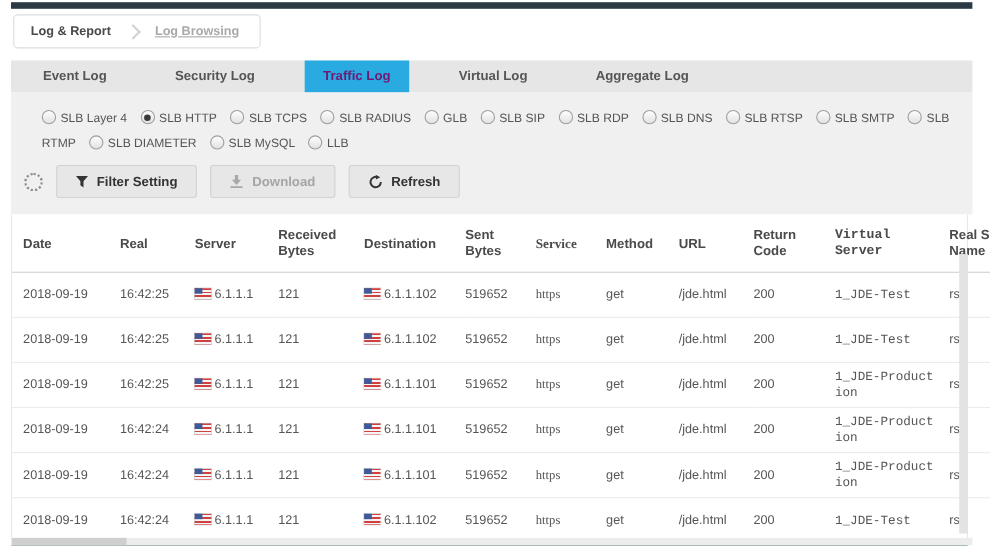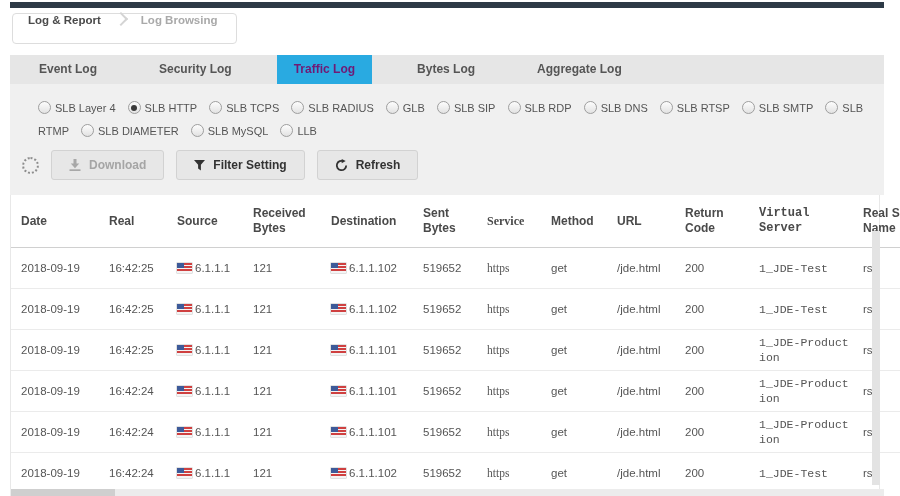--- a/index.html
+++ b/index.html
@@ -4,24 +4,24 @@
 <style>
   html,body{margin:0;padding:0;}
   body{
     width:900px;height:496px;position:relative;background:#fff;overflow:hidden;
     font-family:"Liberation Sans","DejaVu Sans",sans-serif;
     -webkit-font-smoothing:antialiased;
   }
   
   .topbar{position:absolute;left:10px;top:2px;width:874px;height:6px;background:#2d3a46;}
   
-  .breadcrumb{position:absolute;left:12px;top:13px;height:29px;display:inline-flex;
+  .breadcrumb{position:absolute;left:12px;top:13px;height:29px;display:inline-flex;align-items:center;
     gap:15px;padding:0 18px 0 15px;background:#fff;border:1px solid #ddd;border-radius:4px;
     font-size:11.5px;font-weight:600;color:#4a4a4a;}
-  .crumb-current{color:#a9a9a9;}
+  .crumb-current{color:#a9a9a9;text-decoration:underline;}
   .crumb-chevron{width:8px;height:8px;border-top:2px solid #d4d4d4;border-right:2px solid #d4d4d4;
     transform:rotate(45deg);margin-top:0;}
   
   .tabbar{position:absolute;left:10px;top:55px;width:874px;height:29px;background:#e6e6e6;
     display:flex;align-items:stretch;padding-left:12px;box-sizing:border-box;gap:28px;}
   .tab{padding:0 17px;line-height:29px;font-size:12px;font-weight:600;color:#555;cursor:pointer;white-space:nowrap;}
   .tab.active{background:#29aae1;color:#701a75;}
   
   .panel{position:absolute;left:10px;top:84px;width:874px;height:111px;background:#f0f0f0;box-sizing:border-box;}
   .radios{padding:13px 12px 0 28px;line-height:23px;font-size:11px;color:#555;}
@@ -70,64 +70,64 @@
 <div class="breadcrumb">
   <span>Log &amp; Report</span>
   <span class="crumb-chevron"></span>
   <span class="crumb-current">Log Browsing</span>
 </div>
 
 <div class="tabbar">
     <div class="tab">Event Log</div>
     <div class="tab">Security Log</div>
     <div class="tab active">Traffic Log</div>
-    <div class="tab">Bytes Log</div>
+    <div class="tab">Virtual Log</div>
     <div class="tab">Aggregate Log</div>
   </div>
 
 <div class="panel">
   <div class="radios"><label class="radio-item"><span class="radio"></span><span>SLB Layer 4</span></label> <label class="radio-item"><span class="radio checked"></span><span>SLB HTTP</span></label> <label class="radio-item"><span class="radio"></span><span>SLB TCPS</span></label> <label class="radio-item"><span class="radio"></span><span>SLB RADIUS</span></label> <label class="radio-item"><span class="radio"></span><span>GLB</span></label> <label class="radio-item"><span class="radio"></span><span>SLB SIP</span></label> <label class="radio-item"><span class="radio"></span><span>SLB RDP</span></label> <label class="radio-item"><span class="radio"></span><span>SLB DNS</span></label> <label class="radio-item"><span class="radio"></span><span>SLB RTSP</span></label> <label class="radio-item"><span class="radio"></span><span>SLB SMTP</span></label> <label class="radio-item"><span class="radio"></span><span>SLB RTMP</span></label> <label class="radio-item"><span class="radio"></span><span>SLB DIAMETER</span></label> <label class="radio-item"><span class="radio"></span><span>SLB MySQL</span></label> <label class="radio-item"><span class="radio"></span><span>LLB</span></label> </div>
   <div class="toolbar">
     <div class="spinner"></div>
+    <button class="btn">
+      <span>
+          <svg width="11" height="11" viewBox="0 0 11 11">
+            <path d="M0 0 h11 l-4.1 4.8 v5.6 l-2.8 -2 v-3.6 z" fill="#333"></path>
+          </svg>
+        </span>
+      <span>Filter Setting</span>
+    </button>
     <button class="btn disabled">
       <span>
           <svg width="12" height="12" viewBox="0 0 12 12">
             <path d="M4.5 0 h3 v4.5 h2.7 l-4.2 4.7 -4.2 -4.7 h2.7 z" fill="#a8a8a8"></path>
             <rect x="0.5" y="10.3" width="11" height="1.7" fill="#a8a8a8"></rect>
           </svg>
         </span>
       <span>Download</span>
     </button>
     <button class="btn">
       <span>
-          <svg width="11" height="11" viewBox="0 0 11 11">
-            <path d="M0 0 h11 l-4.1 4.8 v5.6 l-2.8 -2 v-3.6 z" fill="#333"></path>
-          </svg>
-        </span>
-      <span>Filter Setting</span>
-    </button>
-    <button class="btn">
-      <span>
           <svg width="13" height="13" viewBox="0 0 13 13">
             <path d="M11.2 6.5 A4.7 4.7 0 1 1 8.6 2.3" fill="none" stroke="#333" stroke-width="1.8"></path>
             <path d="M6.7 0 l4 2.1 -4 2.1 z" fill="#333"></path>
           </svg>
         </span>
       <span>Refresh</span>
     </button>
   </div>
 </div>
 
 <div class="tablewrap">
   <table>
     <thead>
         <tr>
           <th class="col-date"><span class="hdr">Date</span></th>
           <th class="col-time"><span class="hdr">Real</span></th>
-          <th class="col-source"><span class="hdr">Source</span></th>
+          <th class="col-source"><span class="hdr">Server</span></th>
           <th class="col-received_bytes"><span class="hdr">Received Bytes</span></th>
           <th class="col-destination"><span class="hdr">Destination</span></th>
           <th class="col-sent_bytes"><span class="hdr">Sent Bytes</span></th>
           <th class="col-service"><span class="hdr">Service</span></th>
           <th class="col-method"><span class="hdr">Method</span></th>
           <th class="col-url"><span class="hdr">URL</span></th>
           <th class="col-return_code"><span class="hdr">Return Code</span></th>
           <th class="col-virtual_server"><span class="hdr">Virtual Server</span></th>
           <th class="col-real_server_name"><span class="hdr">Real Server Name</span></th>
         </tr>

